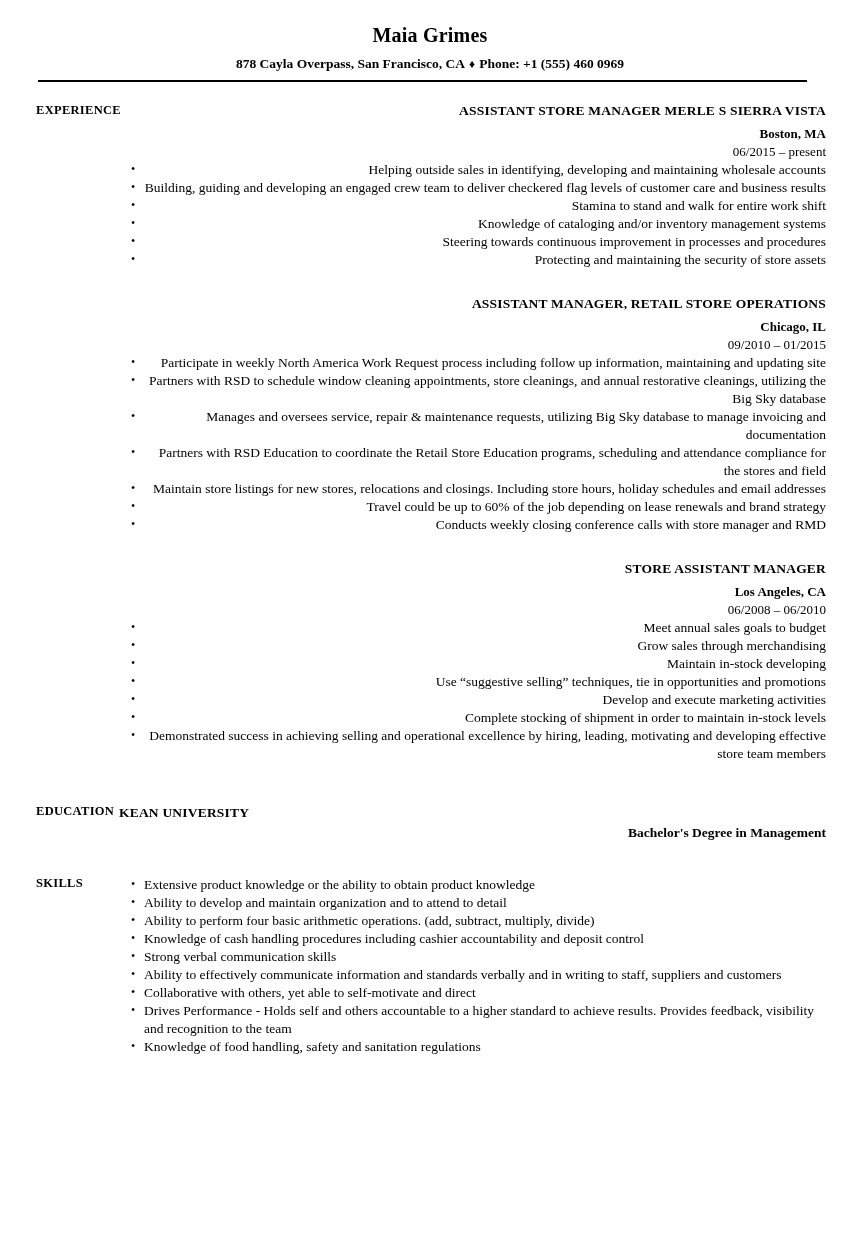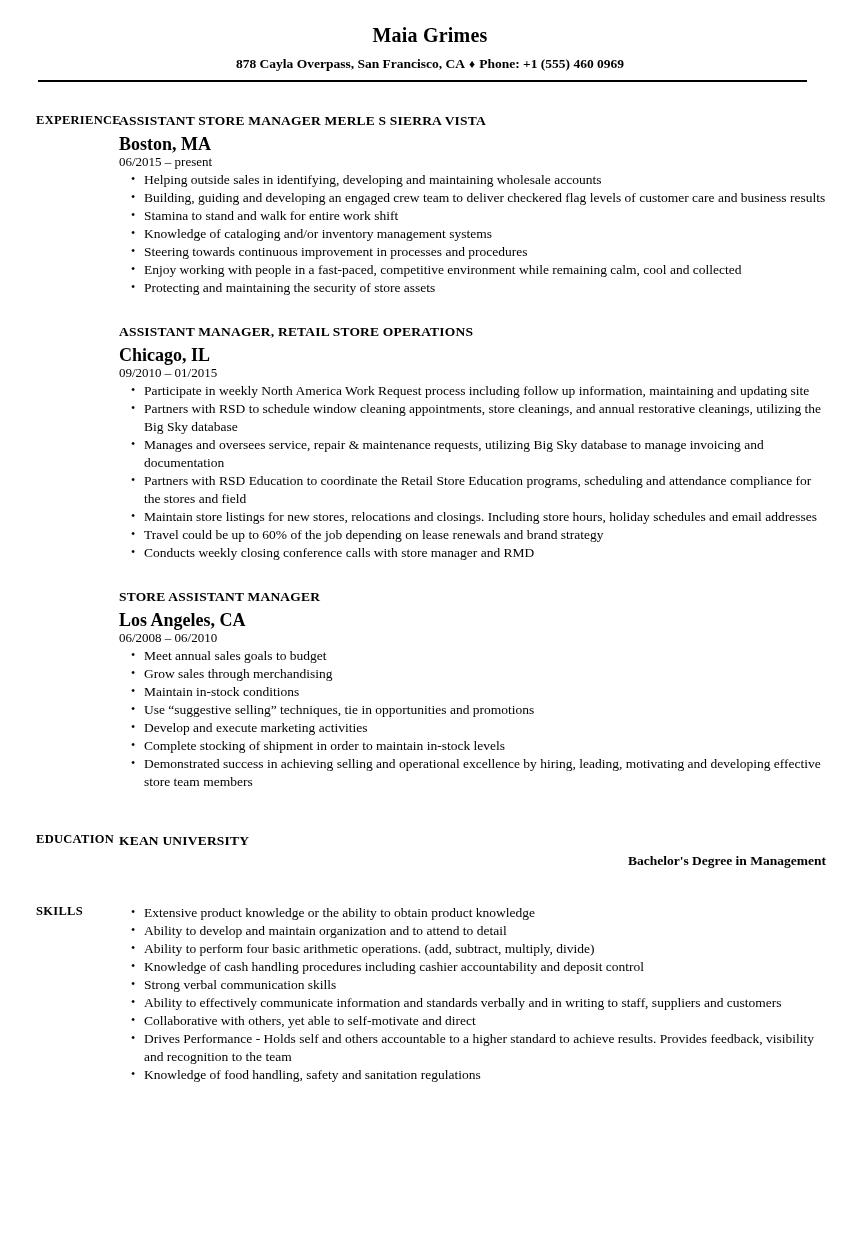--- a/index.html
+++ b/index.html
@@ -67,36 +67,36 @@
     letter-spacing: 0.3px;
     line-height: 17px;
     white-space: nowrap;
   }
   .section-body {
     flex: 1 1 auto;
     padding-right: 34px;
     box-sizing: border-box;
   }
 
-  #experience-section { margin-top: 30px; }
+  #experience-section { margin-top: 20px; text-align: right; }
   #education-section  { margin-top: 40px; }
   #skills-section     { margin-top: 33px; }
 
   
   .job { margin-bottom: 0; }
   .job + .job { margin-top: 26px; }
 
   .job-title {
     font-size: 13.5px;
     font-weight: bold;
     letter-spacing: 0.2px;
     line-height: 18px;
   }
   .job-location {
-    font-size: 18px;
+    font-size: 13px;
     font-weight: bold;
     line-height: 18px;
     margin-top: 5px;
   }
   .job-dates {
     font-size: 13px;
     font-weight: normal;
     line-height: 17px;
   }
 
@@ -162,21 +162,20 @@
       <div class="job">
         <div class="job-title">ASSISTANT STORE MANAGER MERLE S SIERRA VISTA</div>
         <div class="job-location">Boston, MA</div>
         <div class="job-dates">06/2015 – present</div>
         <ul class="bullets">
           <li>Helping outside sales in identifying, developing and maintaining wholesale accounts</li>
           <li>Building, guiding and developing an engaged crew team to deliver checkered flag levels of customer care and business results</li>
           <li>Stamina to stand and walk for entire work shift</li>
           <li>Knowledge of cataloging and/or inventory management systems</li>
           <li>Steering towards continuous improvement in processes and procedures</li>
-          <li>Enjoy working with people in a fast-paced, competitive environment while remaining calm, cool and collected</li>
           <li>Protecting and maintaining the security of store assets</li>
         </ul>
       </div>
 
       <div class="job">
         <div class="job-title">ASSISTANT MANAGER, RETAIL STORE OPERATIONS</div>
         <div class="job-location">Chicago, IL</div>
         <div class="job-dates">09/2010 – 01/2015</div>
         <ul class="bullets">
           <li>Participate in weekly North America Work Request process including follow up information, maintaining and updating site</li>
@@ -189,21 +188,21 @@
         </ul>
       </div>
 
       <div class="job">
         <div class="job-title">STORE ASSISTANT MANAGER</div>
         <div class="job-location">Los Angeles, CA</div>
         <div class="job-dates">06/2008 – 06/2010</div>
         <ul class="bullets">
           <li>Meet annual sales goals to budget</li>
           <li>Grow sales through merchandising</li>
-          <li>Maintain in-stock conditions</li>
+          <li>Maintain in-stock developing</li>
           <li>Use “suggestive selling” techniques, tie in opportunities and promotions</li>
           <li>Develop and execute marketing activities</li>
           <li>Complete stocking of shipment in order to maintain in-stock levels</li>
           <li>Demonstrated success in achieving selling and operational excellence by hiring, leading, motivating and developing effective store team members</li>
         </ul>
       </div>
 
     </div>
   </div>
 

